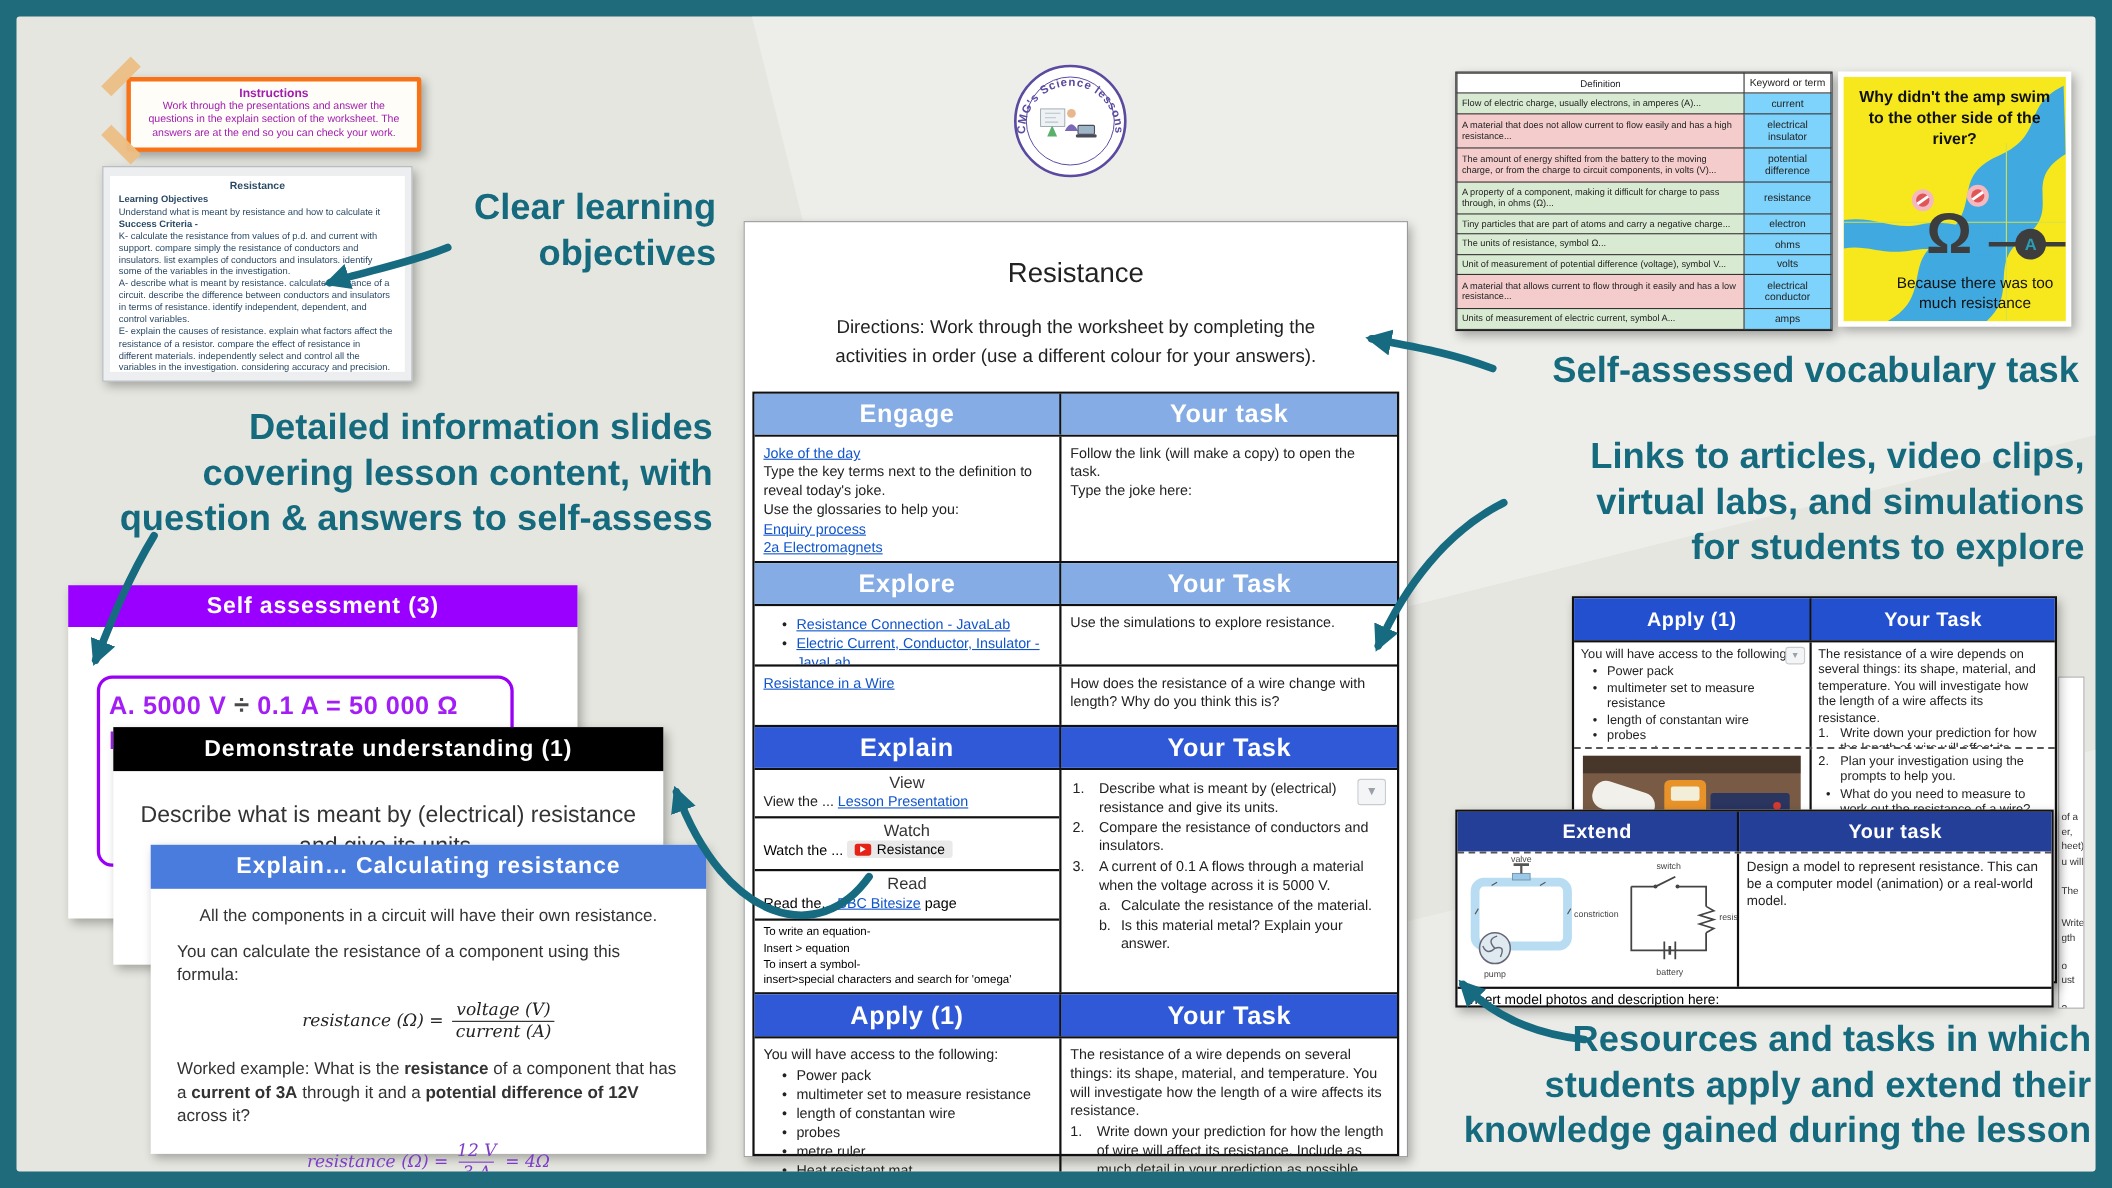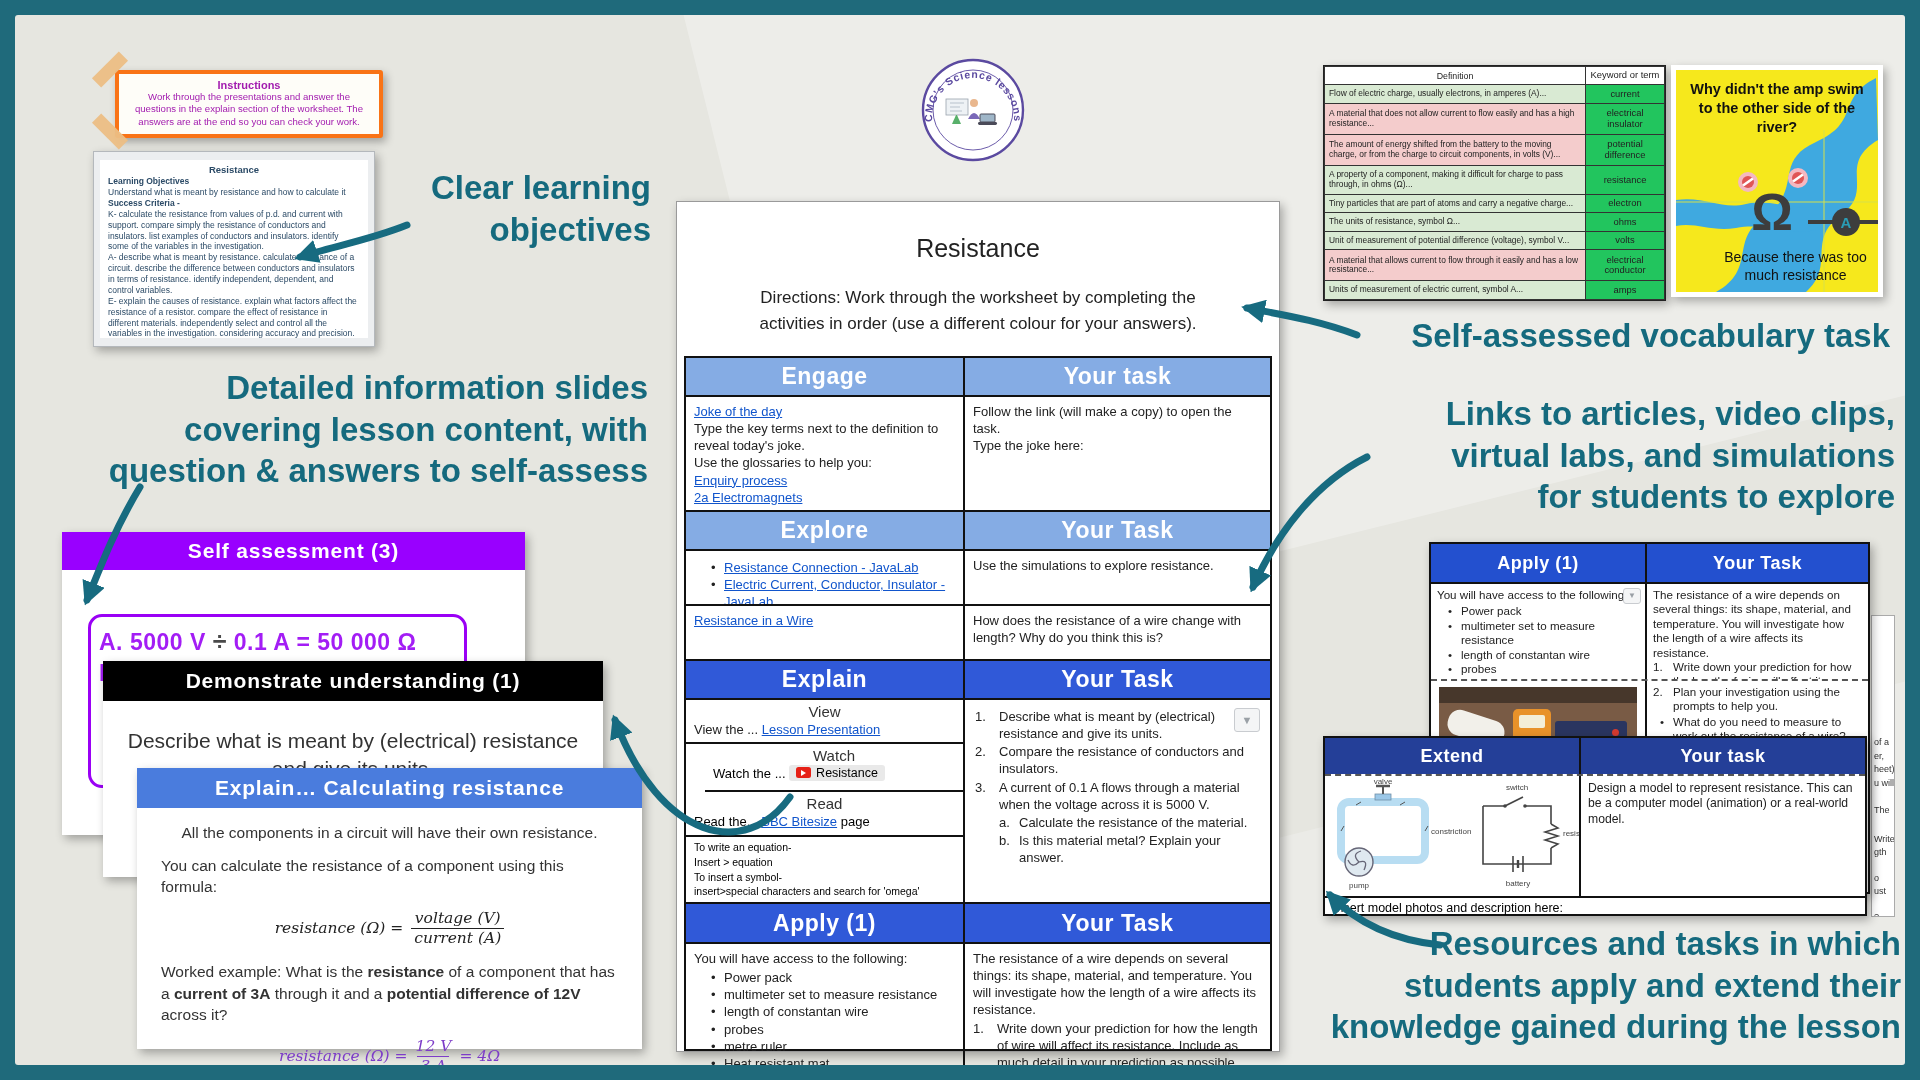--- a/index.html
+++ b/index.html
@@ -38,21 +38,21 @@
   
   .logo{left:905px;top:42px;width:106px;height:106px;z-index:3;}
 
   
   .vocab{left:1308px;top:50px;width:341px;height:234px;background:#fff;border:1.5px solid #222;
      z-index:3;}
   .vocab table{border-collapse:collapse;width:100%;height:100%;table-layout:fixed;}
   .vocab td,.vocab th{border:1px solid #333;font-size:8.4px;line-height:1.18;padding:2px 4px;
      color:#222;font-weight:400;}
   .vocab th{text-align:center;font-size:8.8px;background:#fff;}
-  .vocab .kw{width:70px;background:#22c55e;text-align:center;font-size:9.4px;line-height:1.15;}
+  .vocab .kw{width:70px;background:#7dd3fc;text-align:center;font-size:9.4px;line-height:1.15;}
   .vocab .g{background:#d9ead3;}
   .vocab .p{background:#f4cccc;}
 
   
   .joke{left:1656px;top:50px;width:212px;height:232px;background:#fff;padding:5px;
      box-sizing:border-box;z-index:3;}
   .joke .in{position:relative;width:100%;height:100%;background:#f6e81c;overflow:hidden;}
   .joke .q{position:relative;z-index:2;font-size:14.5px;font-weight:800;color:#111;
      text-align:center;padding:10px 6px 0;line-height:1.3;}
   .joke .a{position:absolute;z-index:2;bottom:8px;left:0;right:0;font-size:14px;font-weight:400;
@@ -356,21 +356,21 @@
       <div class="wsrow h-dark" style="height:37px;flex:none;">
         <div class="hcell">Explain</div>
         <div class="hcell">Your Task</div>
       </div>
       <div class="wsrow" style="height:202px;flex:none;">
         <div style="display:flex;flex-direction:column;">
           <div class="subbox" style="height:42px;">
             <div class="subhead">View</div>
             <span class="cell" style="padding:0;">View the ... </span><a class="lk" style="font-size:13px;">Lesson Presentation</a>
           </div>
-          <div class="subbox" style="height:46px;margin-left:19px;">
+          <div class="subbox" style="height:46px;">
             <div class="subhead">Watch</div>
             <span style="font-size:13px;">Watch the ... </span>
             <span class="chip">
                   <span class="yt"></span>
                   <span>Resistance</span>
                 </span>
           </div>
           <div class="subbox" style="height:44px;">
             <div class="subhead">Read</div>
             <span style="font-size:13px;">Read the... </span><a class="lk" style="font-size:13px;">BBC Bitesize</a><span style="font-size:13px;"> page</span>

